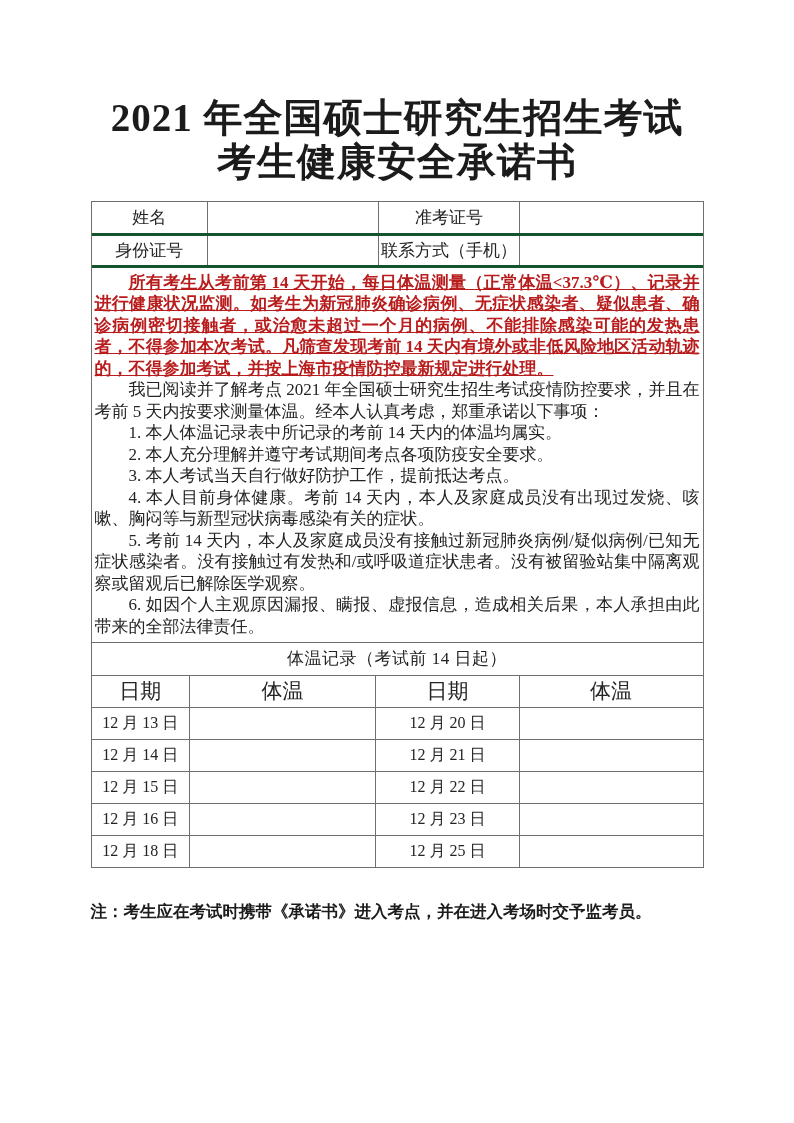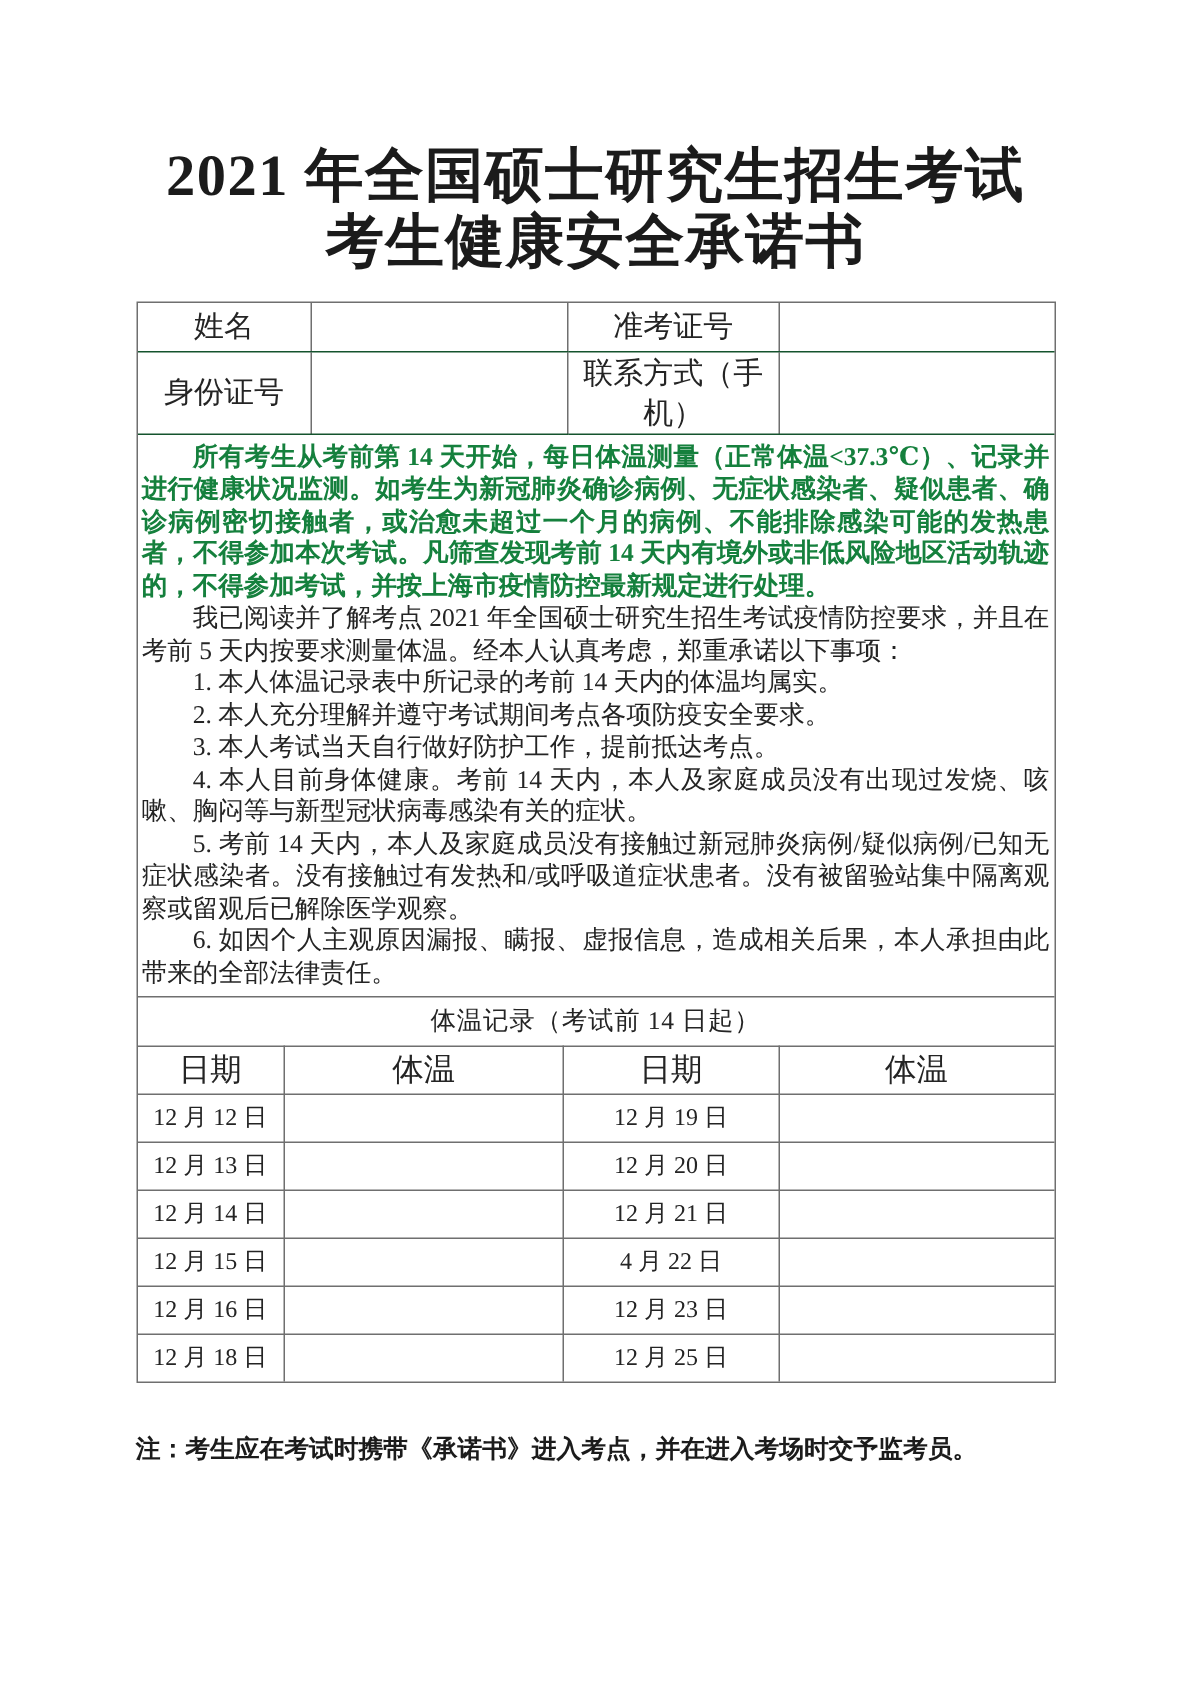--- a/index.html
+++ b/index.html
@@ -29,35 +29,35 @@
   }
   .form-box {
     margin-top: 17px;
     border: 1px solid #6f6f6f;
   }
   table { width: 100%; border-collapse: collapse; table-layout: fixed; }
   td { vertical-align: middle; }
   
   .info-table td {
     height: 32px;
-    border-bottom: 1px solid #14532d;
+    border-bottom: 3px solid #14532d;
     text-align: center;
-    font-size: 20px;
+    font-size: 17px;
   }
   .info-table td.cell-border-right { border-right: 1px solid #6f6f6f; }
   
   .notice-cell {
     border-bottom: 1px solid #6f6f6f;
     padding: 4px 3px 5px 3px;
     font-size: 17px;
     line-height: 21.5px;
     text-align: justify;
   }
   .notice-cell p { text-indent: 2em; margin: 0; }
-  .notice-cell p.bold { font-weight: bold; color: #15803d; }
+  .notice-cell p.bold { font-weight: bold; color: #b91c1c; text-decoration: underline; }
   
   .temp-table td {
     height: 32px;
     text-align: center;
     font-size: 21px;
     border-bottom: 1px solid #6f6f6f;
   }
   .temp-table .section-title-cell { font-size: 17px; letter-spacing: 0.5px; }
   .temp-table td.cell-border-right { border-right: 1px solid #6f6f6f; }
   .temp-table tr.last td { border-bottom: none; }
@@ -136,41 +136,35 @@
           <tr>
             <td colspan="4" class="section-title-cell">体温记录（考试前 14 日起）</td>
           </tr>
           <tr>
             <td class="cell-border-right">日期</td>
             <td class="cell-border-right">体温</td>
             <td class="cell-border-right">日期</td>
             <td>体温</td>
           </tr>
           <tr>
-            <td class="cell-border-right date-cell">12 月 12 日</td>
-            <td class="cell-border-right"></td>
-            <td class="cell-border-right date-cell">12 月 19 日</td>
-            <td></td>
-          </tr>
-          <tr>
             <td class="cell-border-right date-cell">12 月 13 日</td>
             <td class="cell-border-right"></td>
             <td class="cell-border-right date-cell">12 月 20 日</td>
             <td></td>
           </tr>
           <tr>
             <td class="cell-border-right date-cell">12 月 14 日</td>
             <td class="cell-border-right"></td>
             <td class="cell-border-right date-cell">12 月 21 日</td>
             <td></td>
           </tr>
           <tr>
             <td class="cell-border-right date-cell">12 月 15 日</td>
             <td class="cell-border-right"></td>
-            <td class="cell-border-right date-cell">4 月 22 日</td>
+            <td class="cell-border-right date-cell">12 月 22 日</td>
             <td></td>
           </tr>
           <tr>
             <td class="cell-border-right date-cell">12 月 16 日</td>
             <td class="cell-border-right"></td>
             <td class="cell-border-right date-cell">12 月 23 日</td>
             <td></td>
           </tr>
           <tr class="last">
             <td class="cell-border-right date-cell">12 月 18 日</td>

